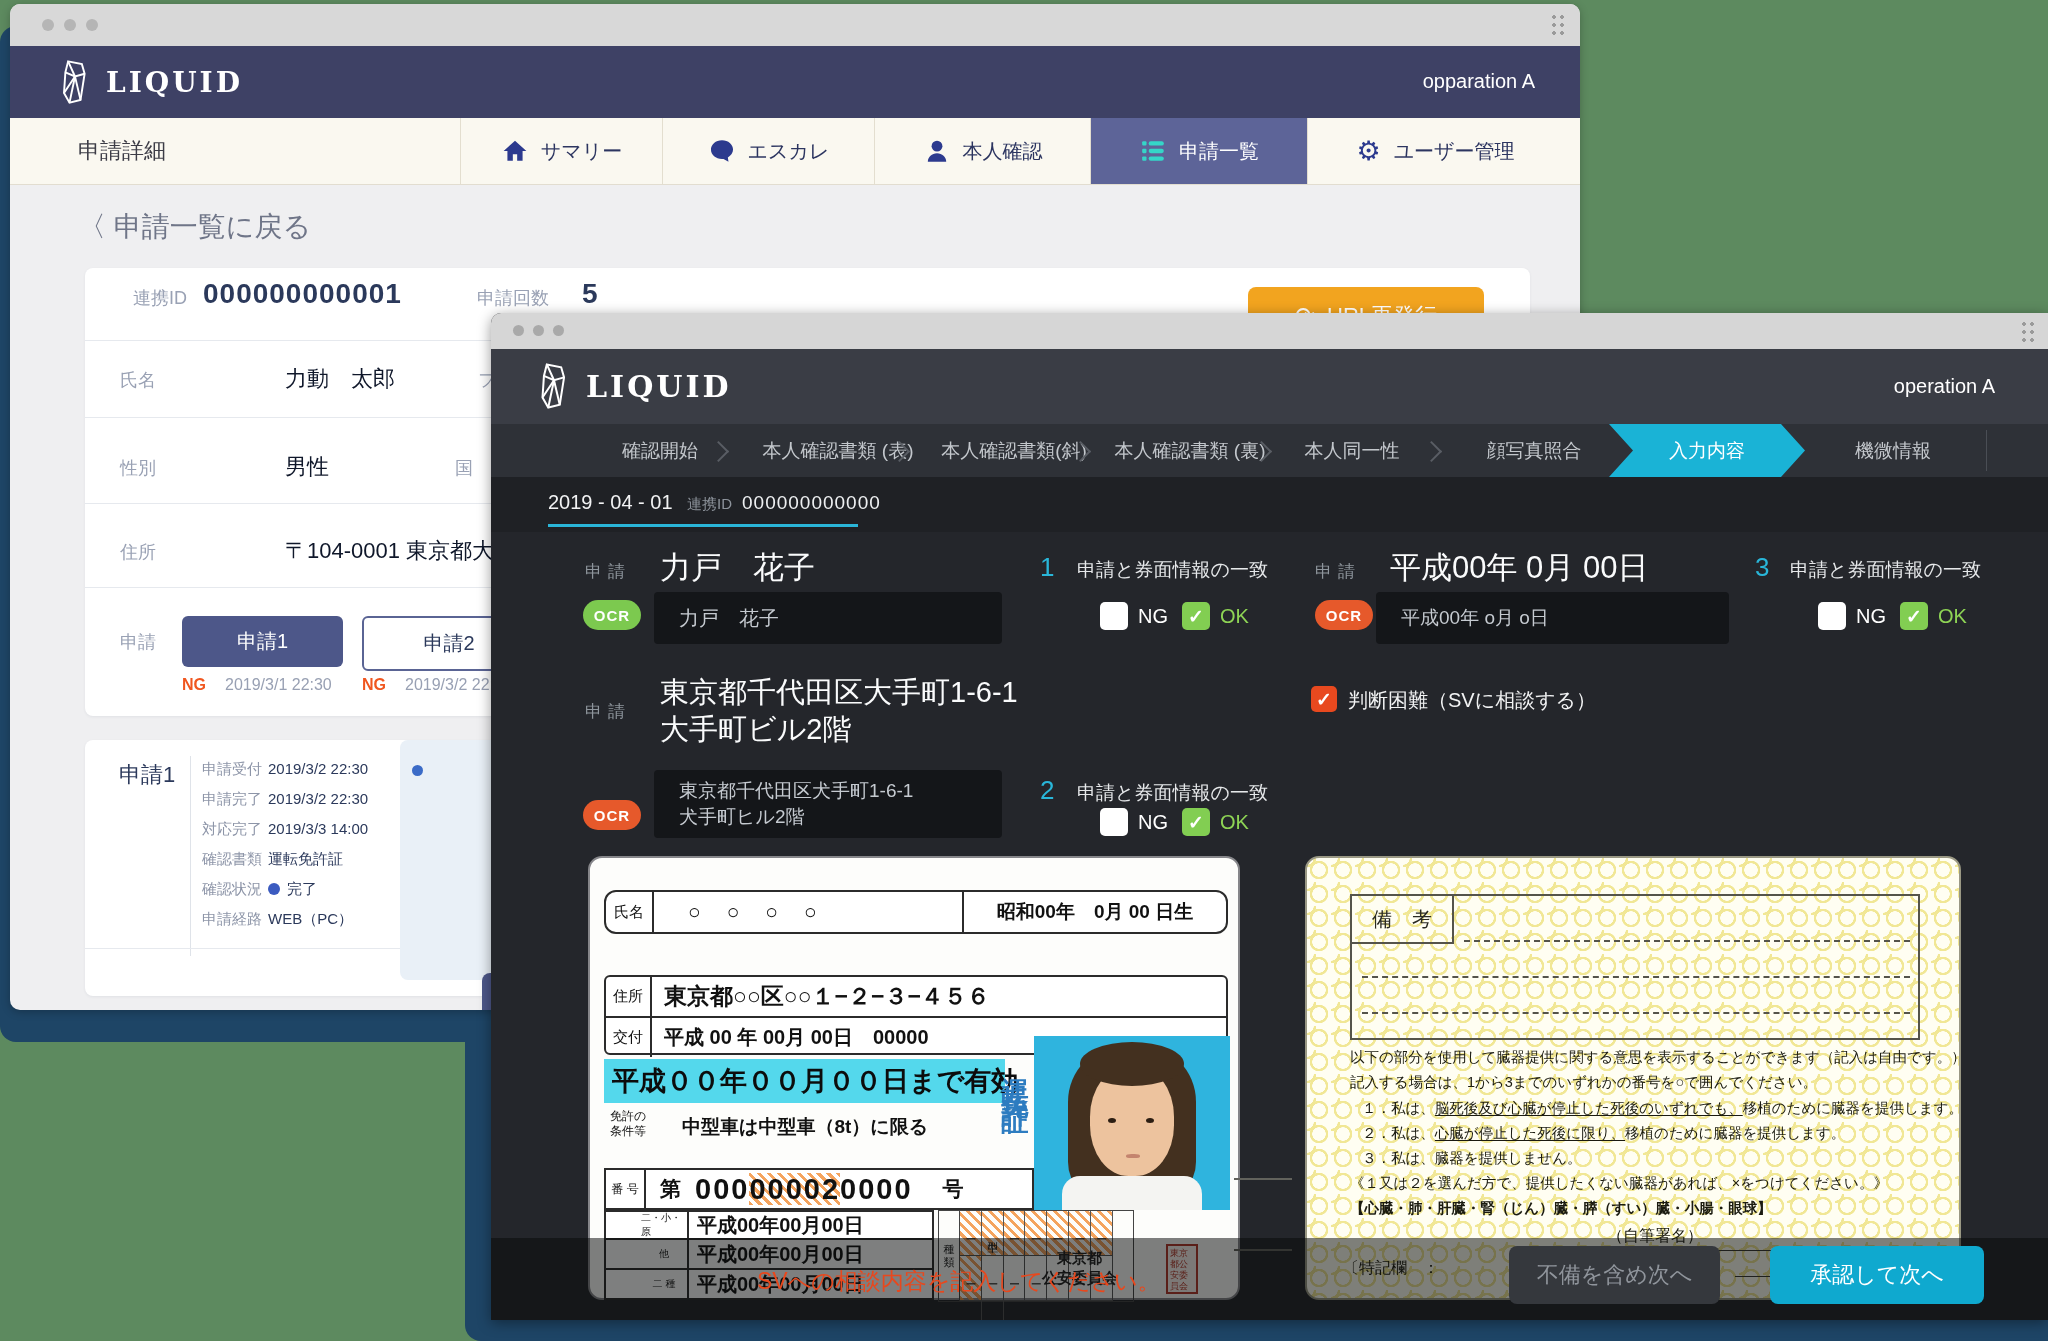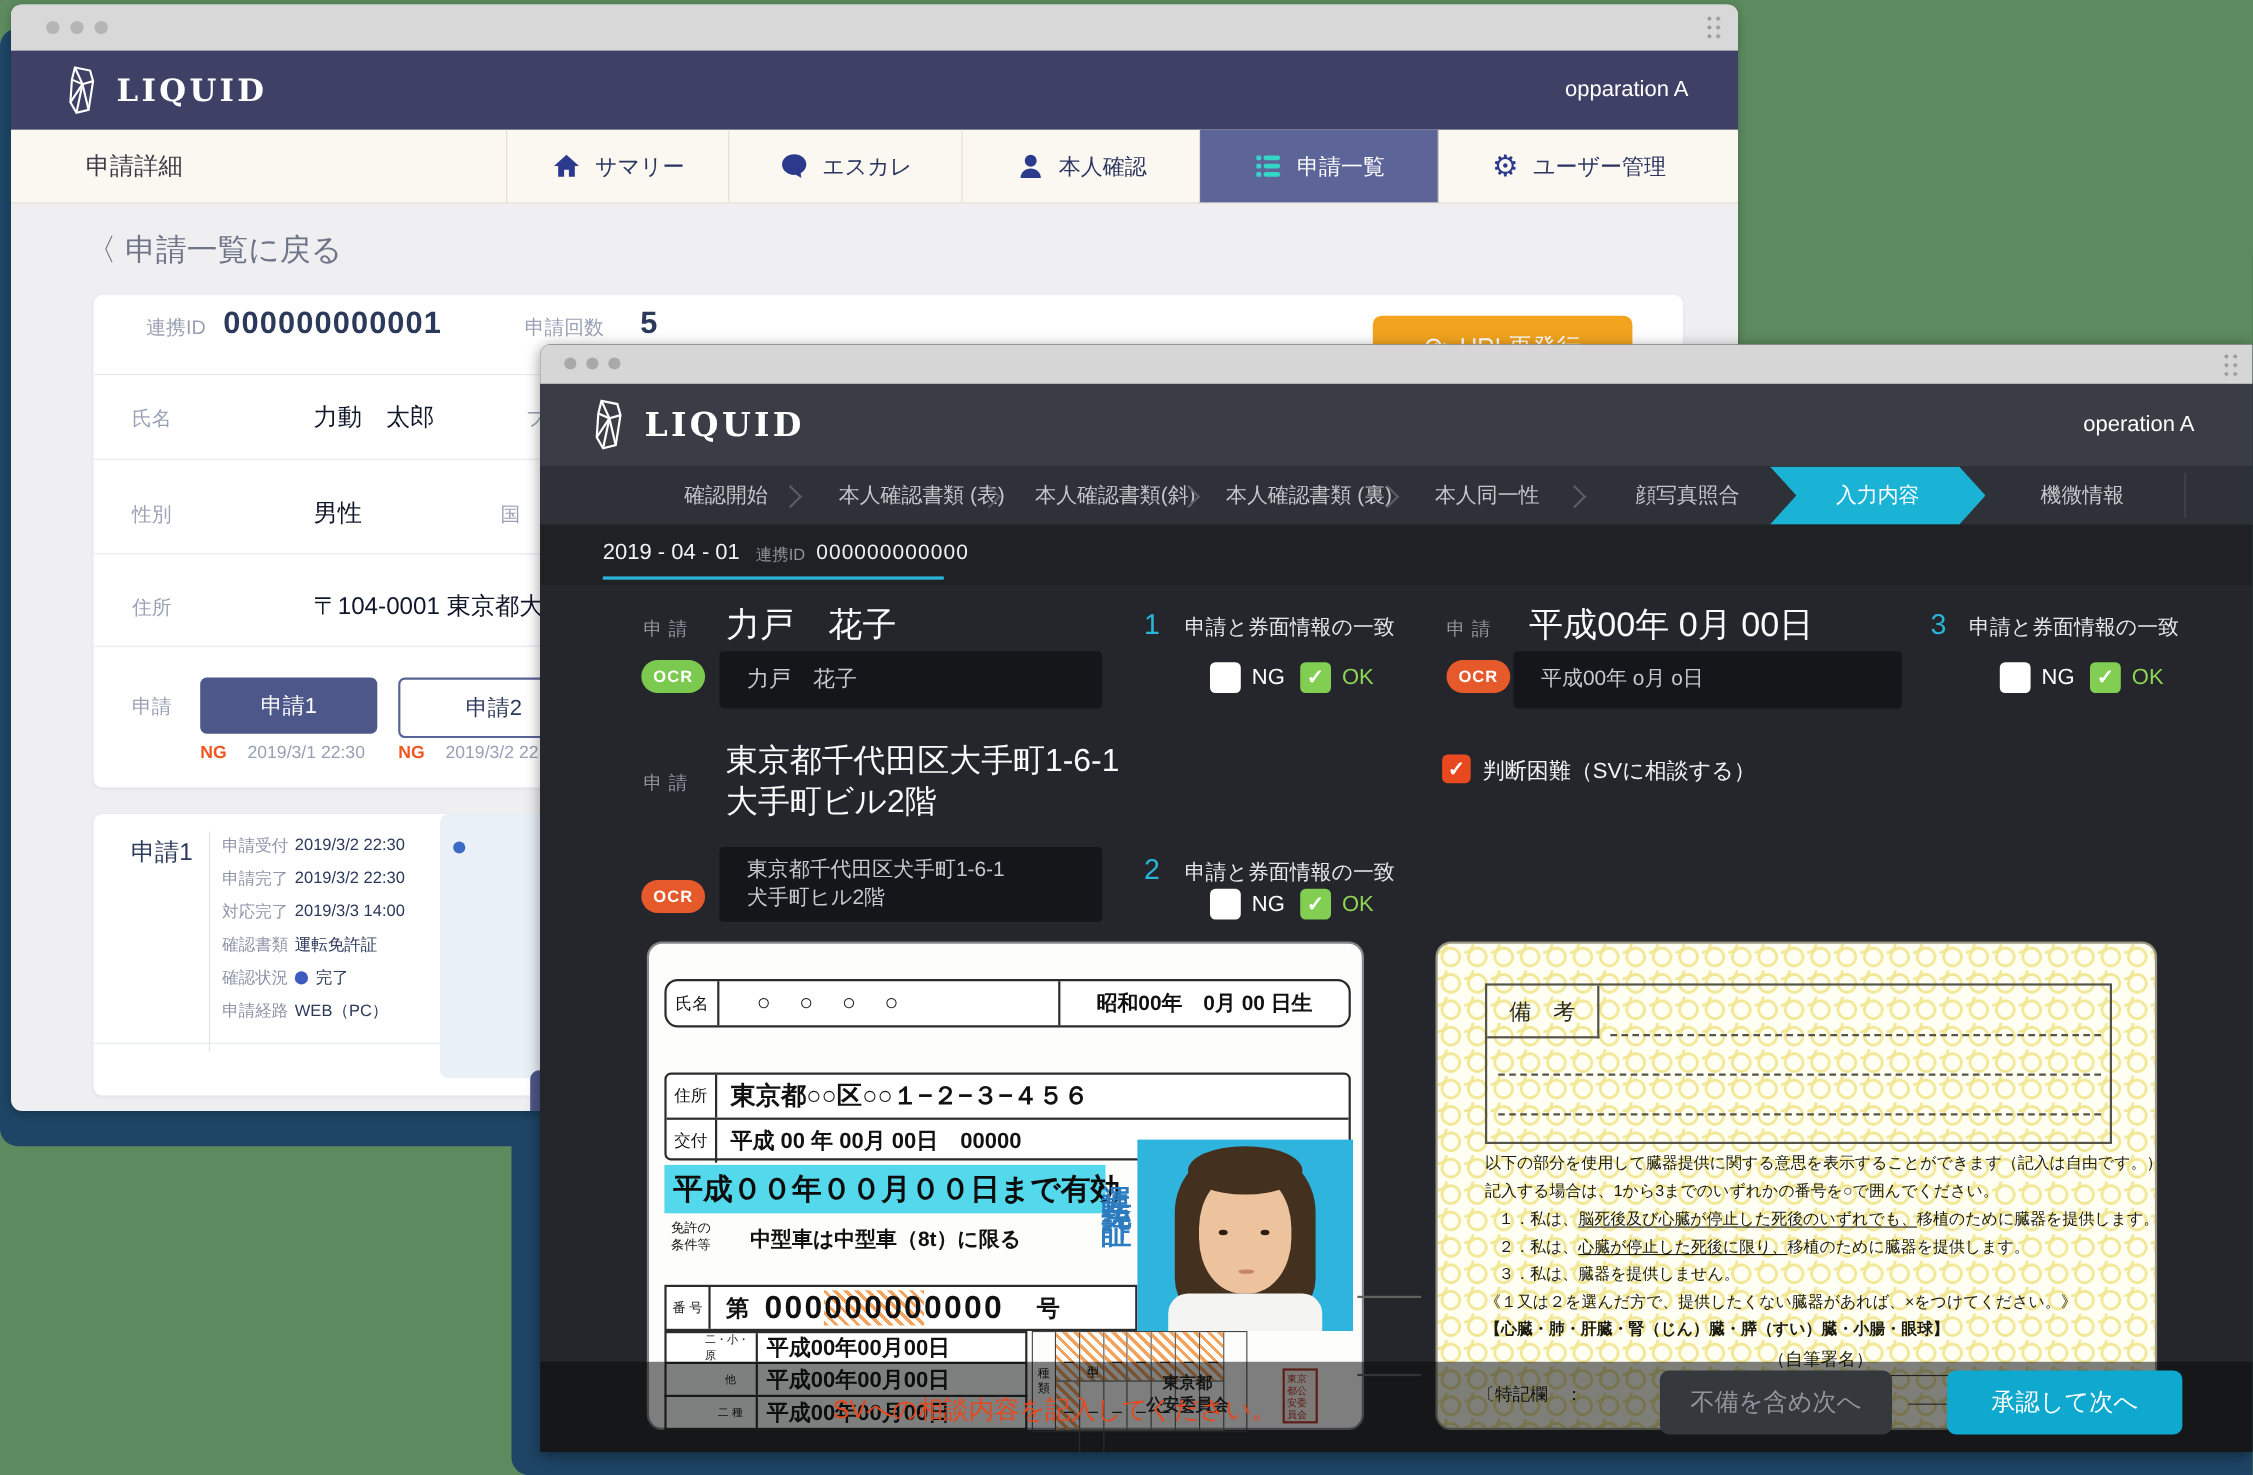--- a/index.html
+++ b/index.html
@@ -380,21 +380,21 @@
       </div>
       <div class="lc-cyan">平成００年００月００日まで有効</div>
       <div class="lc-cond-lbl">
         <div>免許の</div>
         <div>条件等</div>
       </div>
       <span class="lc-cond">中型車は中型車（8t）に限る</span>
       <div class="lc-box lc-numrow">
         <span class="lc-numlbl">番 号</span>
         <span class="lc-dai">第</span>
-        <span class="lc-digits"><span>000</span><span class="hatch">00000</span><span>0000</span></span>
+        <span class="lc-digits"><span>000</span><span class="hatch">00002</span><span>0000</span></span>
         <span class="lc-go" style="margin-left:30px">号</span>
       </div>
       <div class="lc-table">
         <div class="lc-trow">
             <span class="lc-tlbl">二・小・原</span>
             <span class="lc-tval">平成00年00月00日</span>
           </div>
         <div class="lc-trow">
             <span class="lc-tlbl">他</span>
             <span class="lc-tval">平成00年00月00日</span>

